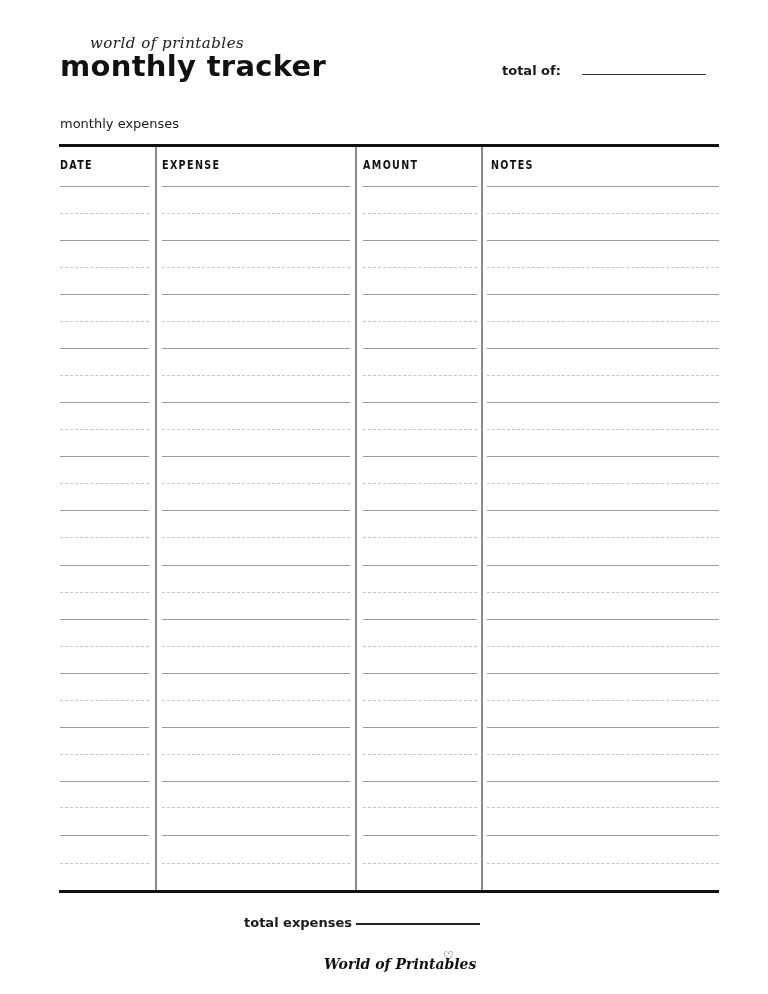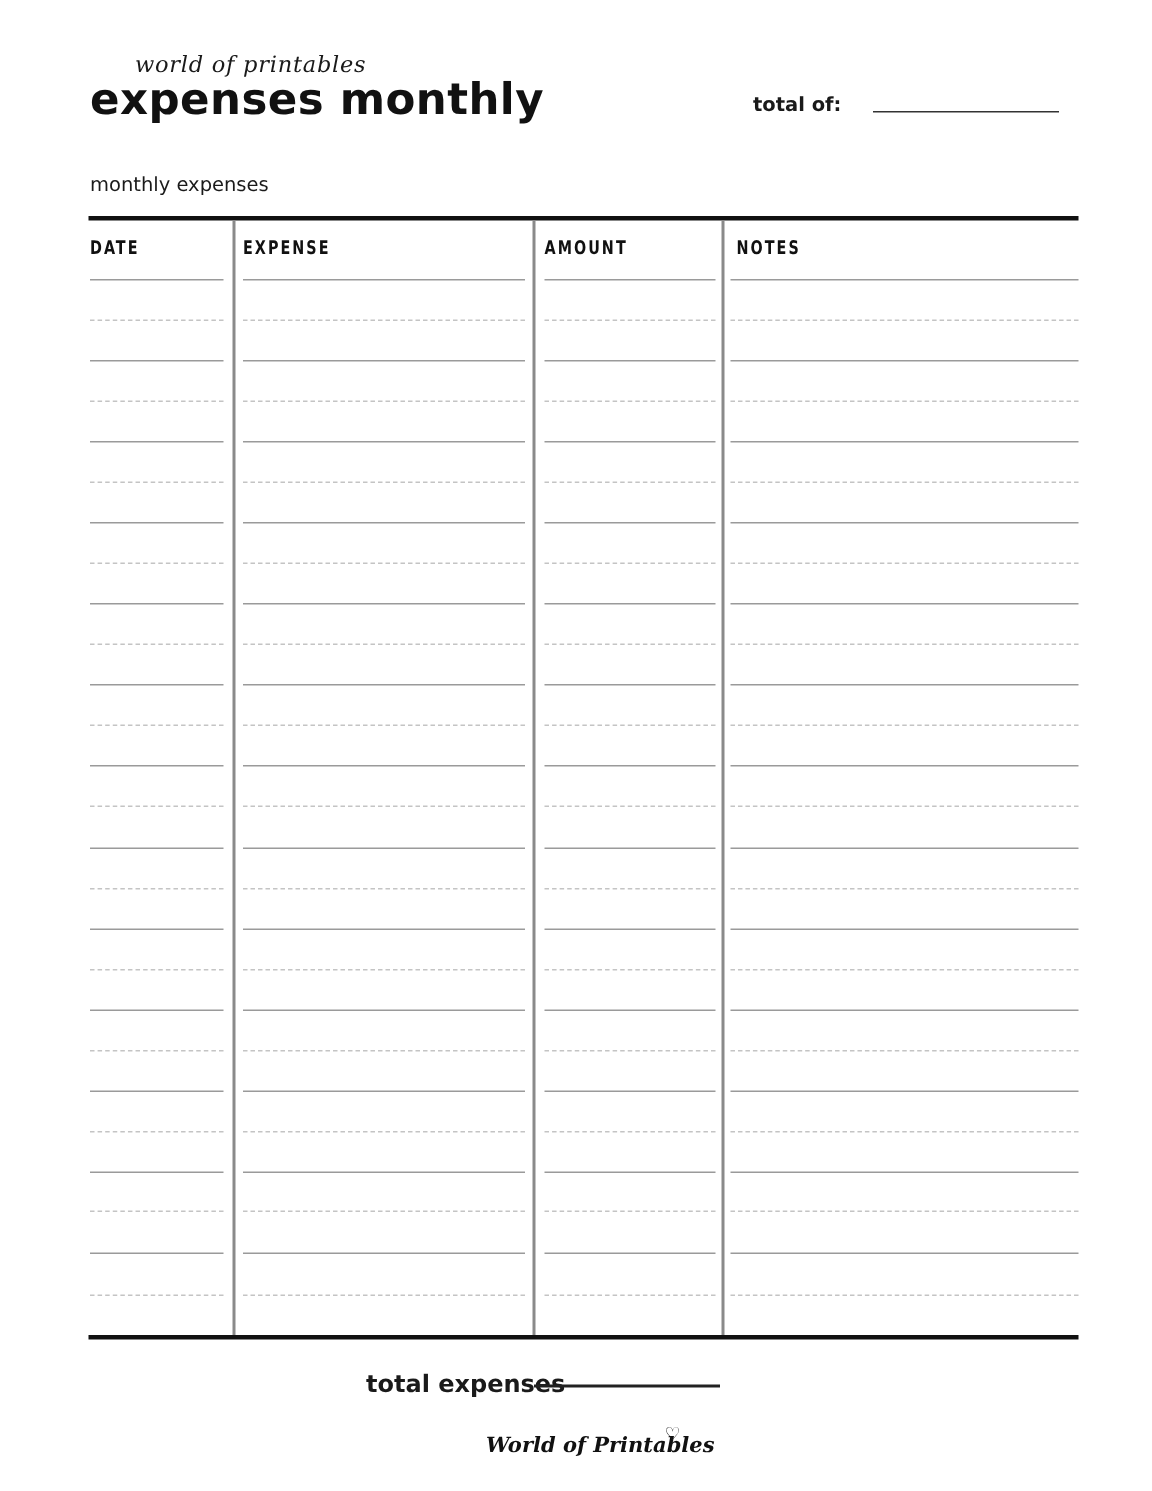--- a/index.html
+++ b/index.html
@@ -108,21 +108,21 @@
       height: 0;
       border-top: 1px dashed #c4c4c4;
     }
 
     
     .total-label {
       left: 244px;
       top: 915px;
       font-family: "DejaVu Sans", sans-serif;
       font-weight: bold;
-      font-size: 16px;
+      font-size: 13px;
       line-height: 16px;
       color: #1a1a1a;
       white-space: nowrap;
     }
     .total-line {
       left: 356px;
       top: 923px;
       width: 124px;
       height: 0;
       border-top: 2px solid #222222;
@@ -143,21 +143,21 @@
       top: 950px;
       font-size: 12px;
       line-height: 12px;
       color: #222222;
     }
   </style>
 </head>
 <body>
 
 <div class="abs brand-script">world of printables</div>
-<div class="abs title">expenses monthly</div>
+<div class="abs title">monthly tracker</div>
 <div class="abs month-label">total of:</div>
 <div class="abs month-line"></div>
 
 <div class="abs section-label">monthly expenses</div>
 
 <div id="table">
   <div class="abs table-top"></div>
 
   <div class="abs col-header" style="left:60px;">DATE</div>
   <div class="abs col-header" style="left:162px;">EXPENSE</div>

